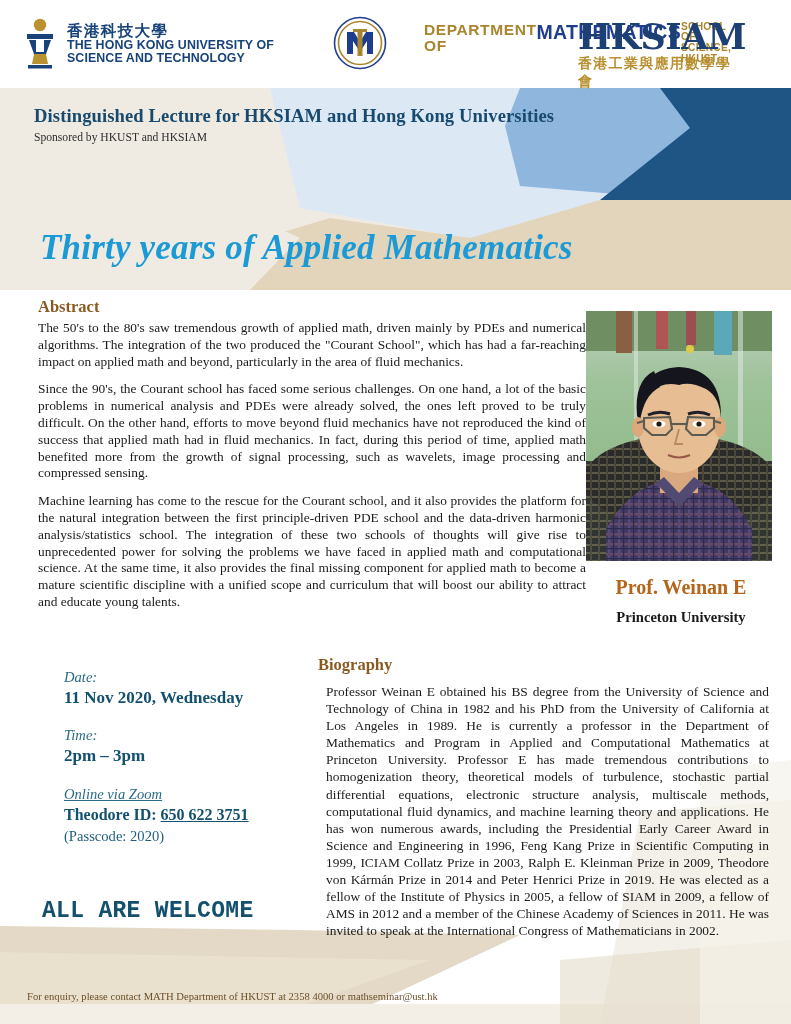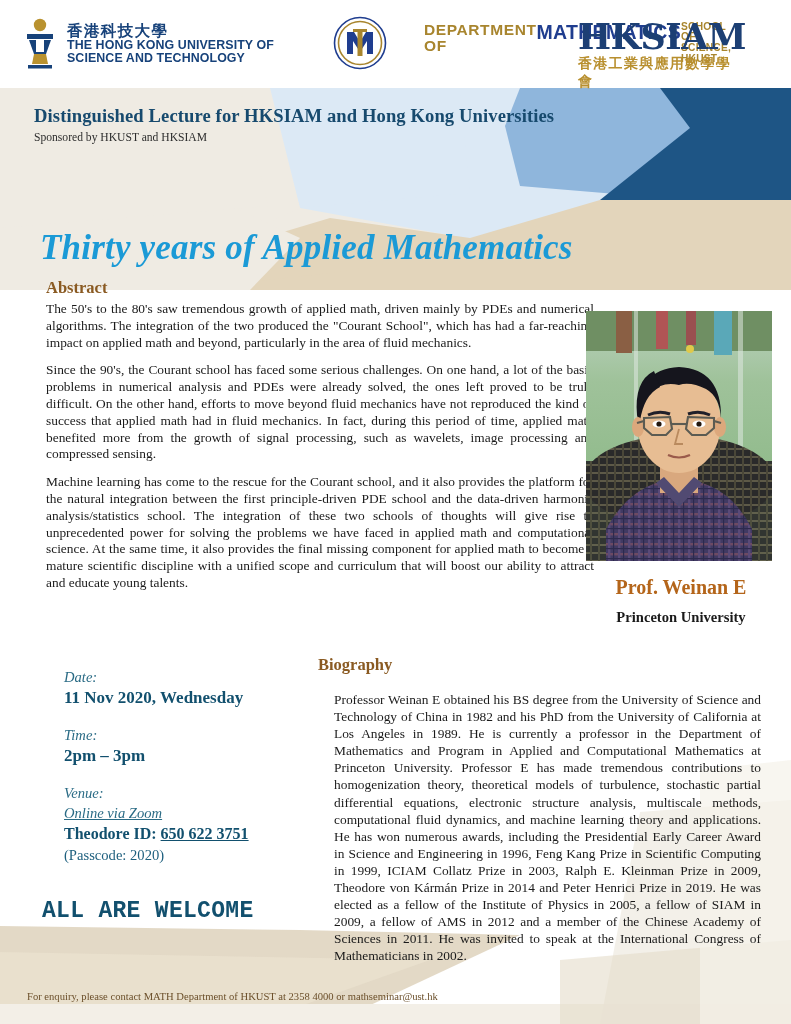--- a/index.html
+++ b/index.html
@@ -34,21 +34,21 @@
   .band{position:absolute;left:0;top:88px;width:791px;height:202px;overflow:hidden;background:#efebe3;}
   .band svg{position:absolute;left:0;top:0;}
   .band-title{position:absolute;left:34px;top:17px;font-family:"Liberation Serif",serif;font-weight:700;font-size:18.6px;color:#174a6e;letter-spacing:.1px;}
   .band-sub{position:absolute;left:34px;top:43px;font-family:"Liberation Serif",serif;font-size:11.6px;color:#2d2d2d;}
   .band-main{position:absolute;left:40px;top:140px;font-family:"Liberation Serif",serif;font-weight:700;font-style:italic;font-size:35px;color:#1b9ad6;letter-spacing:.2px;}
 
   
   .bgdecor{position:absolute;left:0;top:0;width:791px;height:1024px;z-index:0;}
 
   
-  .abstract{position:absolute;left:38px;top:278px;width:548px;z-index:5;margin-left:8px;}
+  .abstract{position:absolute;left:38px;top:297px;width:548px;z-index:5;}
   .sec-h{font-family:"Liberation Serif",serif;font-weight:700;font-size:16.5px;color:#8a5a22;margin:0 0 3px 0;}
   .abstract p{margin:0 0 11px 0;font-family:"Liberation Serif",serif;font-size:13.4px;line-height:16.8px;color:#1a1a1a;text-align:justify;}
 
   
   .photo-wrap{position:absolute;left:586px;top:311px;width:186px;height:250px;z-index:6;overflow:hidden;}
   .photo-wrap svg{display:block;}
   .sp-name{position:absolute;left:586px;top:576px;width:190px;text-align:center;font-family:"Liberation Serif",serif;font-weight:700;font-size:20px;color:#b4651a;z-index:6;}
   .sp-aff{position:absolute;left:586px;top:609px;width:190px;text-align:center;font-family:"Liberation Serif",serif;font-weight:700;font-size:14.6px;color:#1a1a1a;z-index:6;}
 
   
@@ -57,21 +57,21 @@
   .d-val{font-family:"Liberation Serif",serif;font-weight:700;font-size:17px;color:#12506e;line-height:22px;}
   .d-val-it{font-family:"Liberation Serif",serif;font-style:italic;font-size:14.6px;color:#2a6b85;line-height:20px;text-decoration:underline;}
   .d-gap{height:17px;}
   .d-mid{font-family:"Liberation Serif",serif;font-weight:700;font-size:16px;color:#12506e;line-height:22px;}
   .d-mid u{text-decoration:underline;}
   .d-pass{font-family:"Liberation Serif",serif;font-size:14.6px;color:#1d5f7e;line-height:21px;}
   .welcome{position:absolute;left:42px;top:898px;font-family:Liberation Mono, monospace;font-weight:700;font-size:23px;color:#12506e;letter-spacing:.3px;z-index:5;}
 
   
   .bio{position:absolute;left:318px;top:655px;width:459px;z-index:5;}
-  .bio p{margin:16px;font-family:"Liberation Serif",serif;font-size:13.4px;line-height:17.1px;color:#1a1a1a;text-align:justify;}
+  .bio p{margin:8px;font-family:"Liberation Serif",serif;font-size:13.4px;line-height:17.1px;color:#1a1a1a;text-align:justify;}
 
   
   .footer{position:absolute;left:27px;top:991px;font-family:"Liberation Serif",serif;font-size:10.6px;color:#6b4f2a;z-index:8;}
 </style>
 </head>
 <body>
 
 <div class="poster">
 
   <svg class="bgdecor" width="791" height="1024">
@@ -239,21 +239,20 @@
   <div class="sp-name">Prof. Weinan E</div>
   <div class="sp-aff">Princeton University</div>
 
   <div class="details">
     <div class="d-lab">Date:</div>
     <div class="d-val">11 Nov 2020, Wednesday</div>
     <div class="d-gap"></div>
     <div class="d-lab">Time:</div>
     <div class="d-val">2pm – 3pm</div>
     <div class="d-gap"></div>
-    <div class="d-lab">Venue:</div>
     <div class="d-val-it">Online via Zoom</div>
     <div class="d-mid">
       <span>Theodore ID:</span>
       <u>650 622 3751</u>
     </div>
     <div class="d-pass">(Passcode: 2020)</div>
   </div>
   <div class="welcome">ALL ARE WELCOME</div>
 
   <div class="bio">

